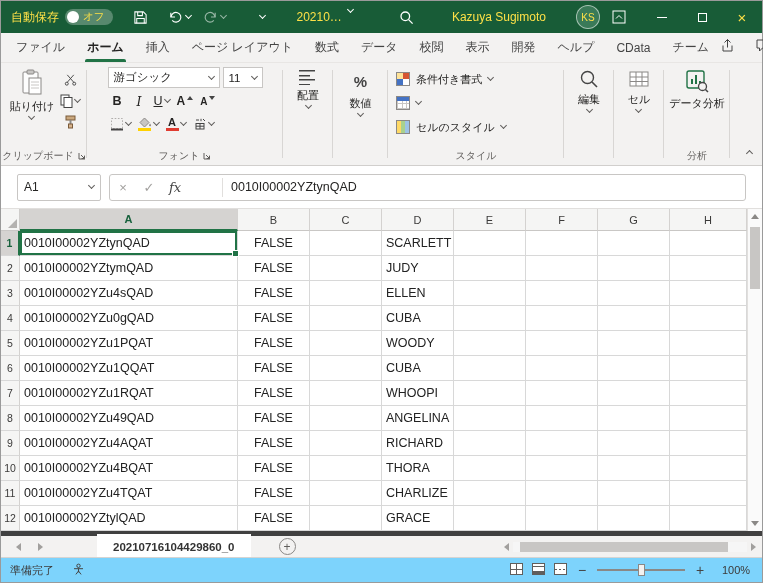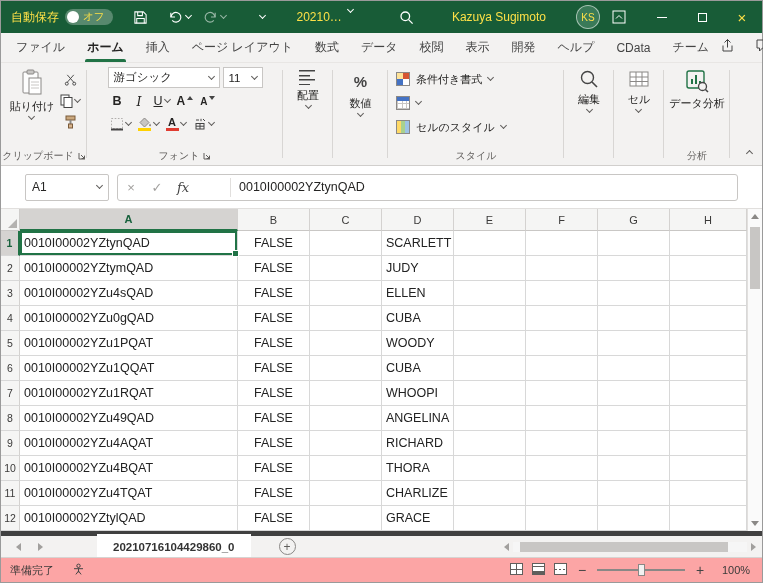--- a/index.html
+++ b/index.html
@@ -78,21 +78,21 @@
   .pct{font-size:15px;font-weight:bold;color:#444;height:24px;display:flex;align-items:center}
   .lines-icon{width:18px;height:16px;background:
     linear-gradient(#444 0 0) 0 1px/16px 1.5px no-repeat,
     linear-gradient(#444 0 0) 0 5.5px/11px 1.5px no-repeat,
     linear-gradient(#444 0 0) 0 10px/16px 1.5px no-repeat,
     linear-gradient(#444 0 0) 0 14.5px/11px 1.5px no-repeat}
   .collapse-ribbon{position:absolute;right:10px;bottom:5px}
   .launcher-svg{display:inline-block}
 
   
-  .formula-bar{height:43px;flex:0 0 43px;background:#fff;display:flex;align-items:center;padding:0 24px;gap:8px;border-bottom:1px solid #e1dfdd}
+  .formula-bar{height:43px;flex:0 0 43px;background:#fff;display:flex;align-items:center;padding:0 16px;gap:8px;border-bottom:1px solid #e1dfdd}
   .name-box{width:84px;height:27px;background:#fff;border:1px solid #c8c6c4;border-radius:2px;display:flex;align-items:center;
     justify-content:space-between;padding:0 6px;font-size:12px;color:#252423;cursor:pointer}
   .fx-wrap{flex:1;height:27px;border:1px solid #c8c6c4;border-radius:3px;background:#fff;display:flex;align-items:center}
   .fx-btn{width:26px;height:25px;display:flex;align-items:center;justify-content:center;font-size:13px;color:#a19f9d}
   .fx-it{font-style:italic;font-family:"DejaVu Serif",serif;color:#444;font-size:13px}
   .fx-divider{width:1px;height:19px;background:#e1dfdd;margin:0 8px 0 34px}
   .formula-value{font-size:12.5px;color:#252423;white-space:nowrap;overflow:hidden}
 
   
   .grid-wrap{flex:1;display:flex;background:#fff;overflow:hidden}
@@ -133,21 +133,21 @@
   .sheet-nav{display:flex;margin-left:8px;gap:4px}
   .sheet-tab{margin-left:48px;height:26px;display:flex;align-items:center;padding:0 16px;background:#fff;
     box-shadow:inset 0 -2px 0 #217346;font-size:11.5px;font-weight:600;color:#333;cursor:pointer}
   .add-sheet{width:17px;height:17px;border:1px solid #8a8886;border-radius:50%;color:#605e5c;font-size:12px;line-height:1;
     display:flex;align-items:center;justify-content:center;margin-left:28px}
   .h-scrollbar{margin-left:auto;margin-right:6px;width:252px;display:flex;align-items:center;gap:4px}
   .h-track{flex:1;height:10px;background:#f6f6f6;position:relative}
   .h-thumb{position:absolute;left:3%;top:0;width:89%;height:10px;background:#c8c6c4}
 
   
-  .status-bar{height:25px;flex:0 0 25px;background:#fca5a5;border-top:1px solid #d6d4d2;display:flex;align-items:center;
+  .status-bar{height:25px;flex:0 0 25px;background:#7dd3fc;border-top:1px solid #d6d4d2;display:flex;align-items:center;
     padding:2px 9px;font-size:11px;color:#3b3a39}
   .sb-ready{margin-right:18px}
   .sb-right{margin-left:auto;display:flex;align-items:center;gap:9px}
   .vicon{width:13px;height:12px;border:1px solid #605e5c;background:#fff;display:inline-block}
   .vicon.normal{background:linear-gradient(#605e5c 0 0) 50% 0/1px 100% no-repeat,linear-gradient(#605e5c 0 0) 0 50%/100% 1px no-repeat,#fff}
   .vicon.layout{background:linear-gradient(#605e5c 0 0) 0 2px/100% 1px no-repeat,linear-gradient(#605e5c 0 0) 0 100%/100% 3px no-repeat,#fff}
   .vicon.break{background:repeating-linear-gradient(90deg,#605e5c 0 2px,transparent 2px 4px) 0 50%/100% 1px no-repeat,#fff}
   .zoom-out,.zoom-in{font-size:14px;color:#444;width:12px;display:flex;justify-content:center}
   .zoom-track{width:88px;height:2px;background:#8a8886;position:relative}
   .zoom-thumb{position:absolute;left:50%;top:-5px;width:7px;height:12px;margin-left:-3px;background:#f3f2f1;border:1px solid #8a8886}

